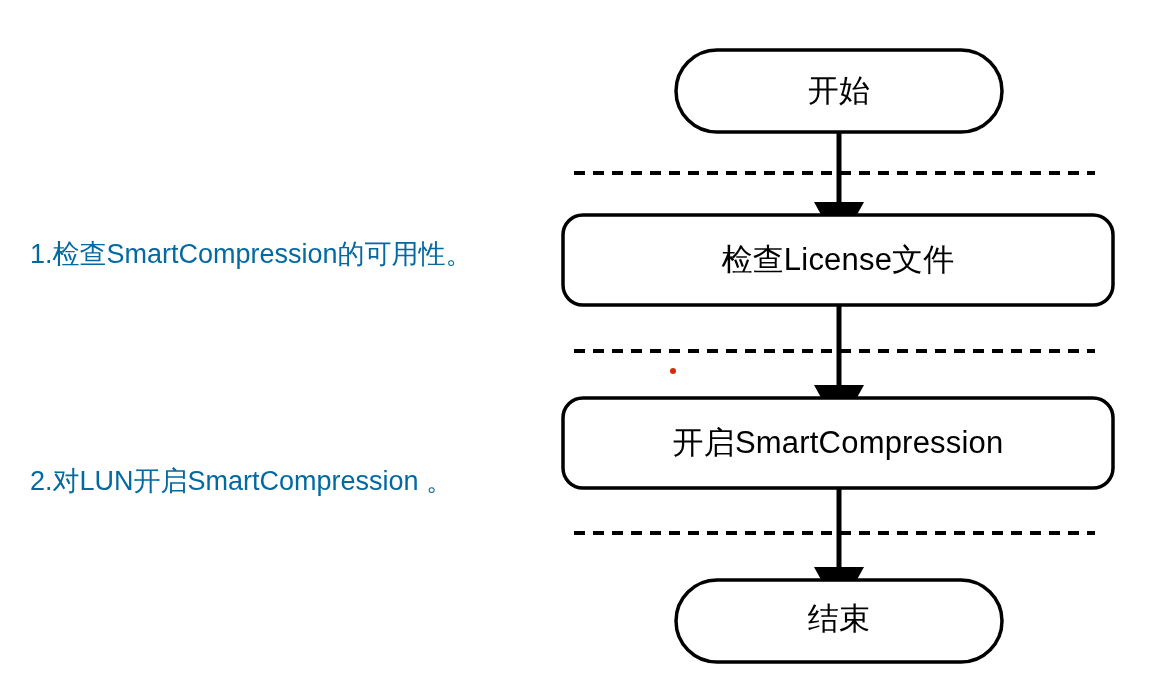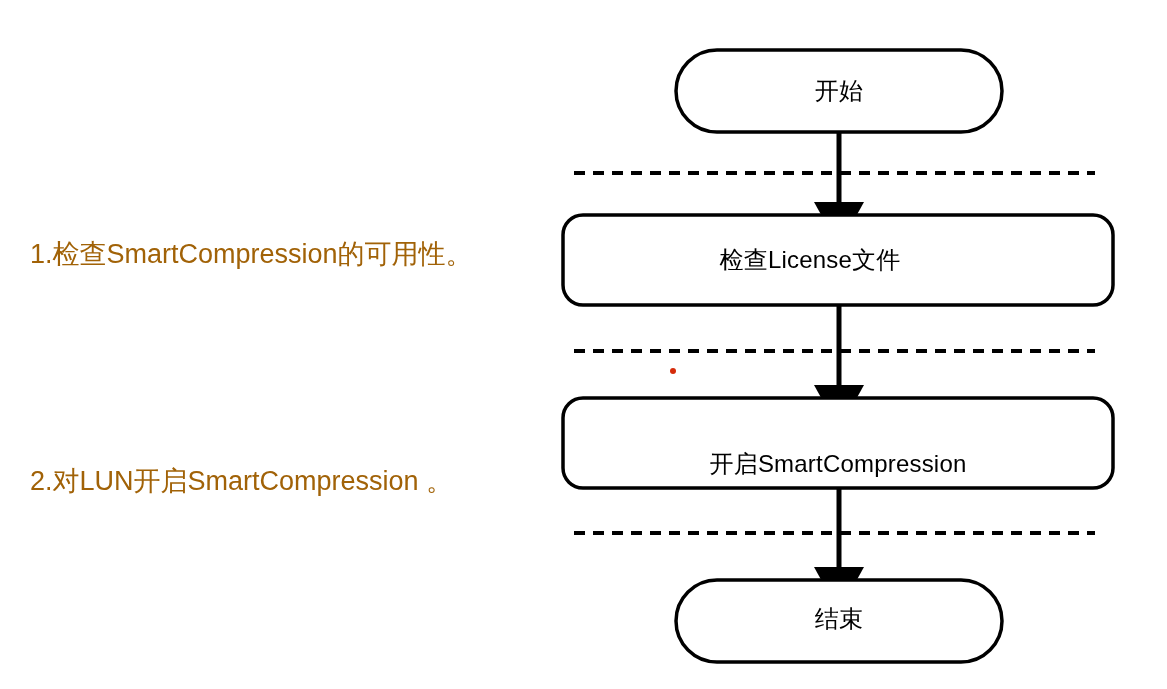--- a/index.html
+++ b/index.html
@@ -21,58 +21,58 @@
     top: 0;
     width: 1167px;
     height: 689px;
   }
   .node-label {
     position: absolute;
     display: flex;
     align-items: center;
     justify-content: center;
     text-align: center;
-    font-size: 24px;
+    font-size: 31px;
     line-height: 1.1;
     letter-spacing: 0.2px;
     color: #000000;
     white-space: nowrap;
     pointer-events: none;
   }
   .annotation {
     position: absolute;
     font-size: 27px;
     line-height: 1.2;
-    color: #a16207;
+    color: #0369a1;
     white-space: nowrap;
   }
   #annotation-1 {
     left: 30px;
     top: 238px;
   }
   #annotation-2 {
     left: 30px;
     top: 437px;
     margin-top: 28px;
   }
   #label-start {
     left: 676px;
     top: 50px;
     width: 326px;
     height: 82px;
   }
   #label-check-license {
-    left: 535px;
+    left: 563px;
     top: 215px;
     width: 550px;
     height: 90px;
   }
   #label-enable-smartcompression {
     left: 563px;
-    top: 419px;
+    top: 398px;
     width: 550px;
     height: 90px;
   }
   #label-end {
     left: 676px;
     top: 580px;
     width: 326px;
     height: 82px;
     font-family: Liberation Mono, monospace;
   }

